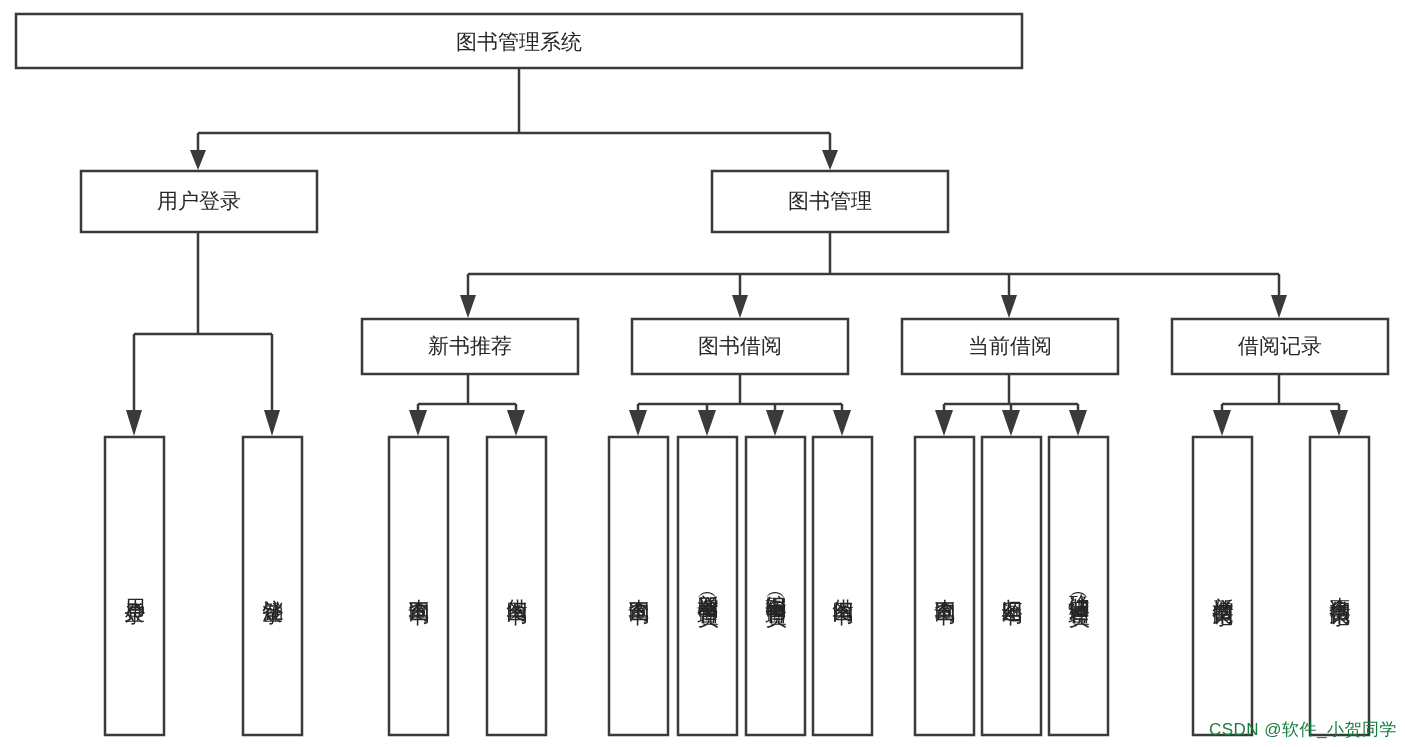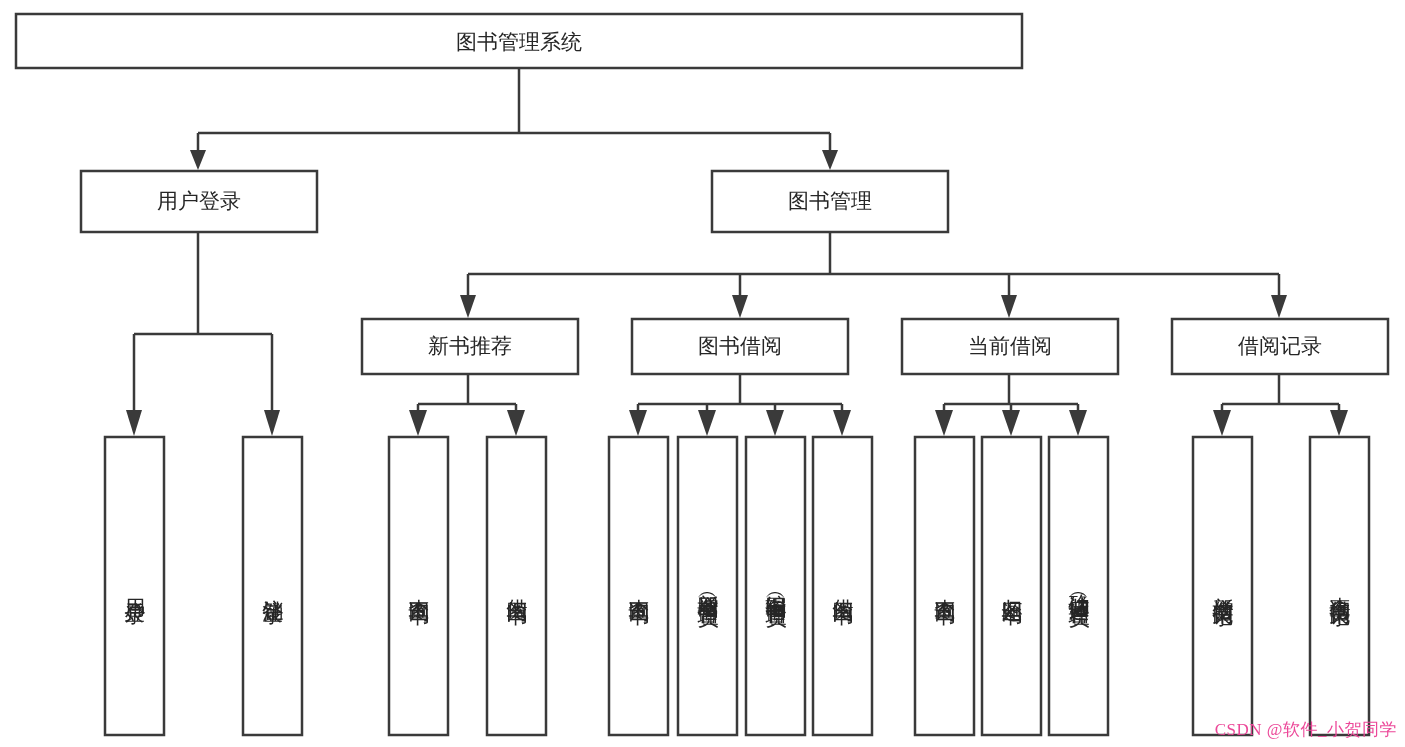--- a/index.html
+++ b/index.html
@@ -58,23 +58,23 @@
     fill: none;
   }
   .arrow-head {
     fill: #3a3a3a;
     stroke: none;
   }
   .watermark {
     position: absolute;
     right: 8px;
     bottom: 6px;
-    font-family: Liberation Serif, serif;
+    font-family: Liberation Sans, sans-serif;
     font-size: 17px;
-    color: #ec4899;
+    color: #15803d;
     letter-spacing: 0.5px;
     white-space: nowrap;
     pointer-events: none;
   }
   .leaf-fo {
     overflow: visible;
   }
 </style>
 </head>
 <body>

